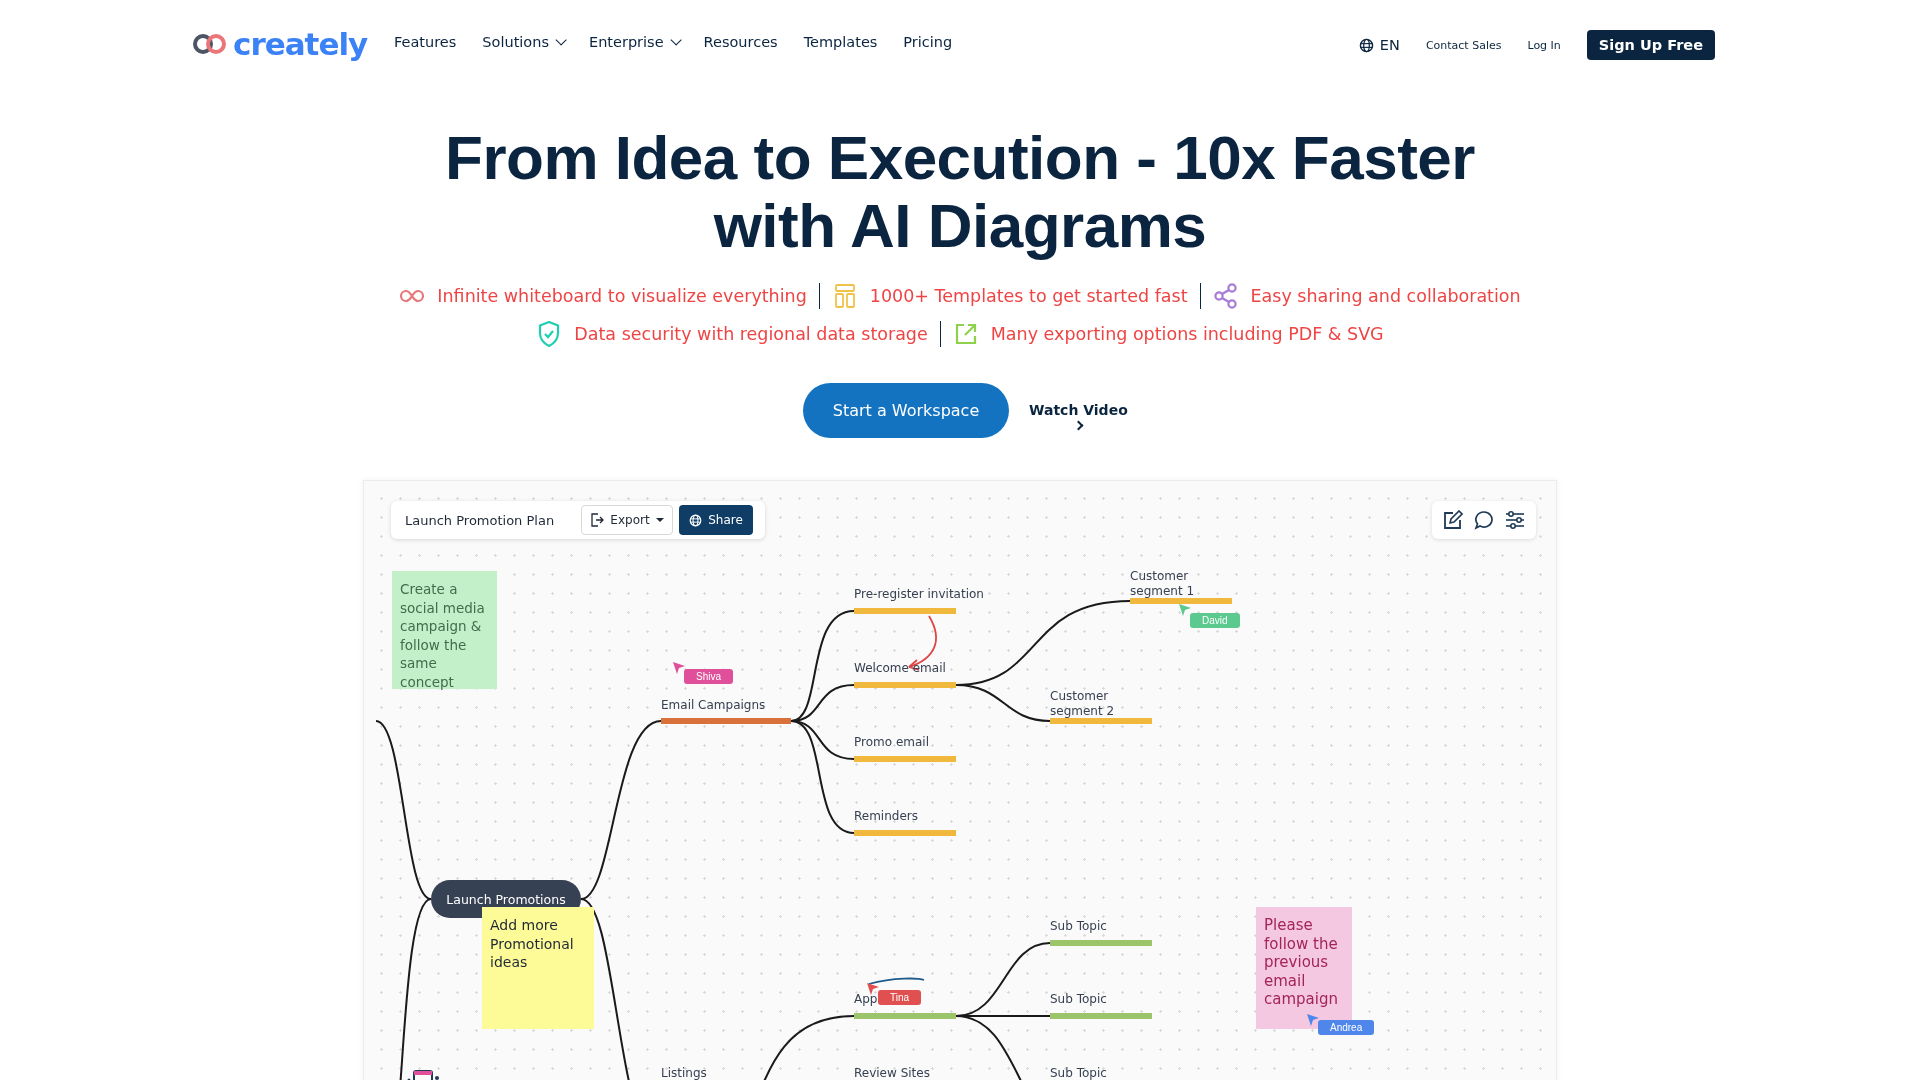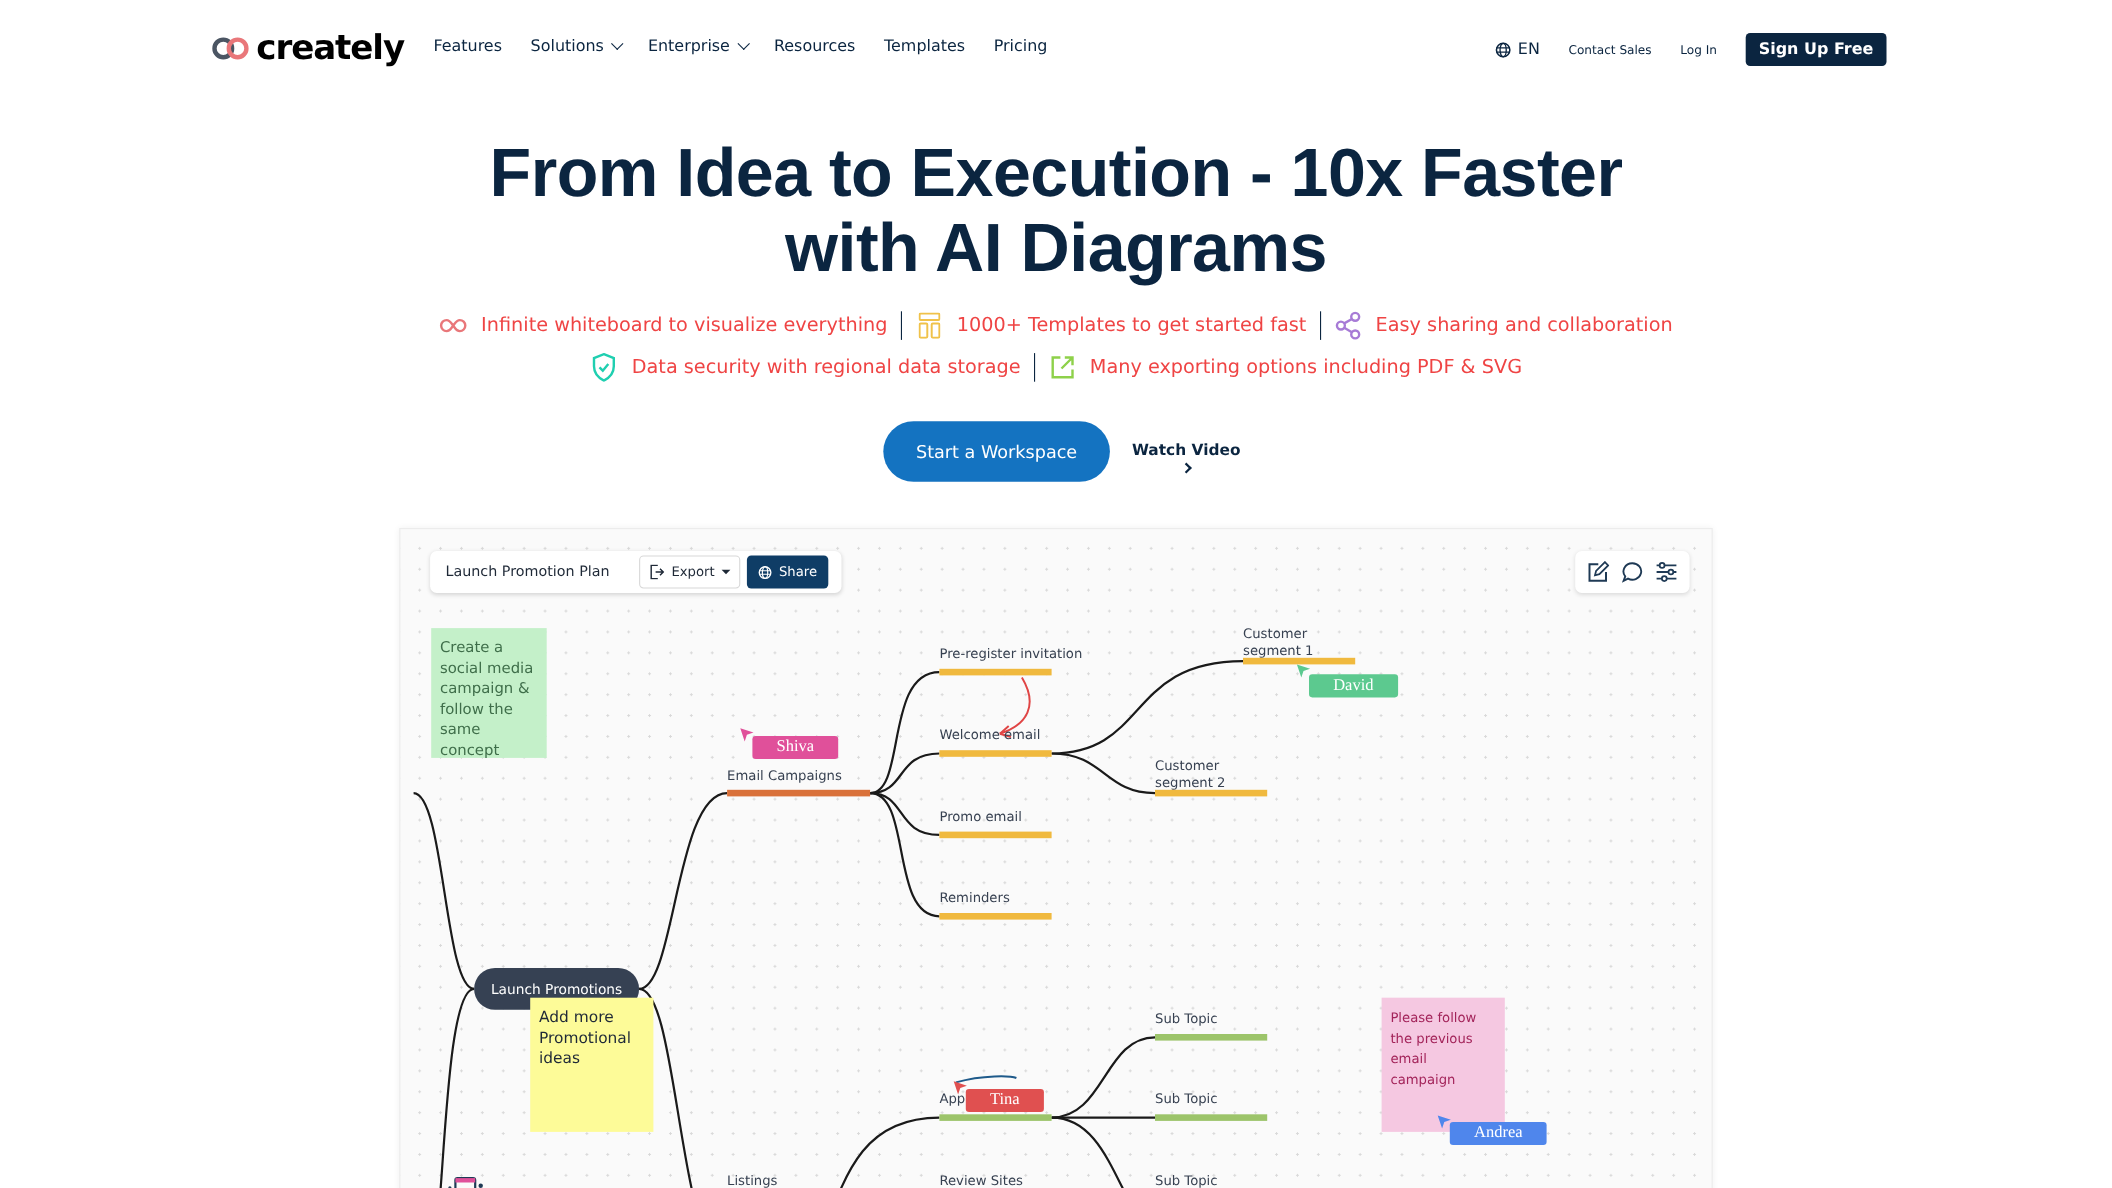--- a/index.html
+++ b/index.html
@@ -6,21 +6,21 @@
   html, body { width: 1920px; height: 1080px; overflow: hidden; background: #ffffff; }
   body { font-family: "Liberation Sans", "DejaVu Sans", sans-serif; color: #0b2540; position: relative; }
 
   
   .nav { position: absolute; top: 0; left: 0; width: 1920px; height: 88px; }
   .logo { position: absolute; left: 193px; top: 26px; display: flex; align-items: center; gap: 6px; }
   .logo-mark { width: 34px; height: 22px; position: relative; }
   .logo-mark .ring { position: absolute; top: 1px; width: 20px; height: 20px; border-radius: 50%; border: 4px solid; }
   .logo-mark .r1 { left: 0; border-color: #4b5563; }
   .logo-mark .r2 { left: 13px; border-color: #e9777a; }
-  .logo-text { font-family: "DejaVu Sans", sans-serif; font-weight: bold; font-size: 31px; color: #000000; letter-spacing: -1px; text-align: right; }
+  .logo-text { font-family: "DejaVu Sans", sans-serif; font-weight: bold; font-size: 31px; color: #3b82f6; letter-spacing: -1px; text-align: right; }
   .nav-links { position: absolute; left: 394px; top: 34px; display: flex; gap: 0; }
   .nav-link { font-family: "DejaVu Sans", sans-serif; font-size: 14.5px; color: #0b2540; margin-right: 26px; display: flex; align-items: center; gap: 6px; cursor: pointer; text-align: center; }
   .chev { width: 8px; height: 8px; border-right: 1.6px solid #0b2540; border-bottom: 1.6px solid #0b2540; transform: rotate(45deg) translateY(-3px); display: inline-block; }
   .nav-right { position: absolute; right: 205px; top: 30px; display: flex; align-items: center; }
   .lang { display: flex; align-items: center; gap: 6px; font-family: "DejaVu Sans", sans-serif; font-size: 14.5px; margin-right: 26px; cursor: pointer; }
   .nav-r-link { font-family: "DejaVu Sans", sans-serif; font-size: 11px; margin-right: 26px; cursor: pointer; }
   .signup { background: #0b2540; color: #fff; font-family: "DejaVu Sans", sans-serif; font-size: 14.5px; font-weight: bold; padding: 7px 12px; border-radius: 4px; cursor: pointer; }
 
   
   .hero-title { position: absolute; left: 0; top: 124px; width: 1920px; text-align: center; font-family: "Liberation Sans", sans-serif; font-weight: bold; font-size: 62px; line-height: 68px; color: #0b2540; letter-spacing: -0.5px; }
@@ -42,30 +42,30 @@
   .doc-title { font-family: "DejaVu Sans", sans-serif; font-size: 13px; color: #1f2937; margin-left: 14px; width: 176px; }
   .export-btn { height: 30px; width: 92px; border: 1px solid #d8d8d8; border-radius: 4px; display: flex; align-items: center; justify-content: center; gap: 6px; font-family: "DejaVu Sans", sans-serif; font-size: 12px; color: #1f2937; cursor: pointer; }
   .caret { width: 0; height: 0; border-left: 4px solid transparent; border-right: 4px solid transparent; border-top: 4px solid #1f2937; display: inline-block; }
   .share-btn { margin-left: 6px; height: 30px; width: 74px; background: #0f3d66; border-radius: 4px; color: #fff; display: flex; align-items: center; justify-content: center; gap: 6px; font-family: "DejaVu Sans", sans-serif; font-size: 12px; cursor: pointer; }
   .tools { position: absolute; right: 20px; top: 20px; width: 104px; height: 38px; background: #fff; border-radius: 6px; box-shadow: 0 1px 4px rgba(0,0,0,0.12); display: flex; align-items: center; justify-content: space-around; padding: 0 6px; }
   .tool { width: 24px; height: 24px; cursor: pointer; display: flex; align-items: center; justify-content: center; }
 
   .sticky { position: absolute; font-family: "DejaVu Sans", sans-serif; font-size: 13.5px; line-height: 18.5px; padding: 9px 8px; }
   .sticky.green { left: 28px; top: 90px; width: 105px; height: 118px; background: #c4f0c9; color: #3f6e4a; }
   .sticky.yellow { left: 118px; top: 426px; width: 112px; height: 122px; background: #fdfb98; color: #1f2937; font-size: 14px; }
-  .sticky.pink { left: 892px; top: 426px; width: 112px; height: 122px; background: #f5c8e1; color: #a3245a; font-size: 12px; }
+  .sticky.pink { left: 892px; top: 426px; width: 96px; height: 122px; background: #f5c8e1; color: #a3245a; font-size: 15px; }
 
   .node-label { position: absolute; font-family: "DejaVu Sans", sans-serif; font-size: 12px; color: #374151; line-height: 15px; }
   .bar { position: absolute; height: 6px; }
   .bar.orange { background: #d9713a; }
   .bar.yellow { background: #f0b93e; }
   .bar.green { background: #9cc46a; }
   .central { position: absolute; left: 67px; top: 399px; width: 150px; height: 38px; background: #364153; color: #fff; border-radius: 19px; font-family: "DejaVu Sans", sans-serif; font-size: 12.5px; display: flex; align-items: center; justify-content: center; }
 
-  .cursor-tag { position: absolute; color: #fff; font-family: Liberation Serif, serif; font-size: 15px; padding: 2px 22px; border-radius: 3px; }
+  .cursor-tag { position: absolute; color: #fff; font-family: Liberation Sans, sans-serif; font-size: 10px; padding: 2px 12px; border-radius: 3px; }
   svg.lines { position: absolute; left: 0; top: 0; }
 </style>
 </head>
 <body>
 
 <div class="nav">
   <div class="logo">
     <div class="logo-mark">
       <div class="ring r1"></div>
         <div class="ring r2"></div>

